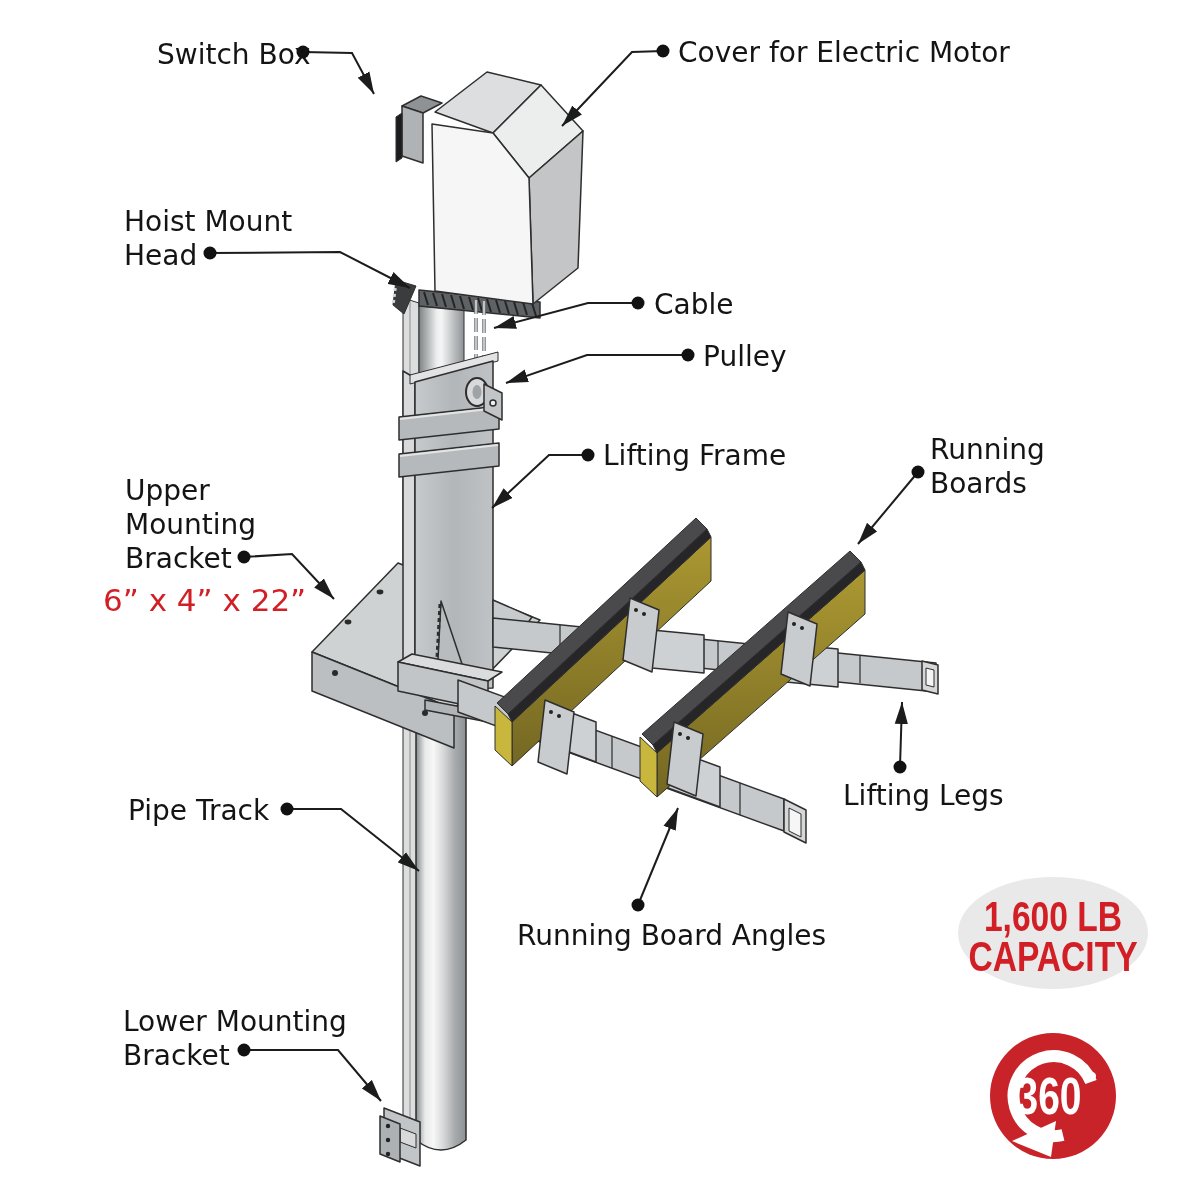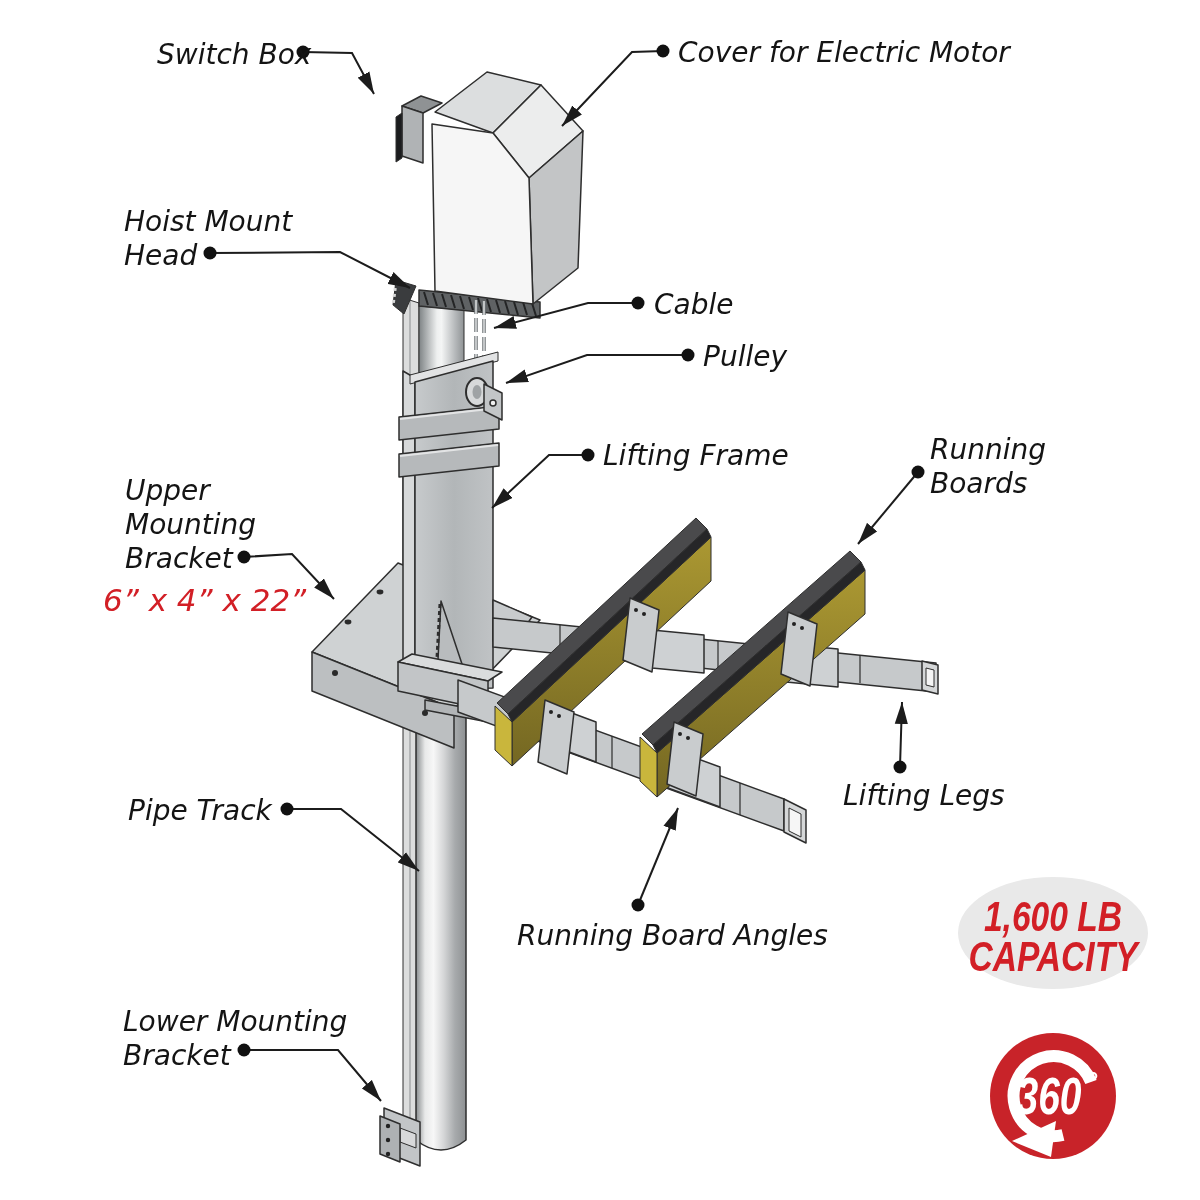--- a/index.html
+++ b/index.html
@@ -1,16 +1,16 @@
 <!DOCTYPE html>
 <html><head>
 <meta charset="utf-8">
 <style>
   html,body{margin:0;padding:0;background:#ffffff;}
-  #stage{width:1200px;height:1200px;position:relative;background:#ffffff;overflow:hidden;font-style:italic;}
+  #stage{width:1200px;height:1200px;position:relative;background:#ffffff;overflow:hidden;}
   svg{display:block;}
   .ln{stroke:#2e2e2e;stroke-width:1.5;stroke-linejoin:round;}
   .lnthin{stroke:#2e2e2e;stroke-width:1;stroke-linejoin:round;}
   .leader{stroke:#1c1c1c;stroke-width:2;fill:none;}
   .lbl{font-family:"DejaVu Sans","Liberation Sans",sans-serif;font-size:28px;fill:#141414;}
   .lbl-red{font-family:"DejaVu Sans","Liberation Sans",sans-serif;font-size:31px;}
   .badge-txt{font-family:"Liberation Sans","DejaVu Sans",sans-serif;font-weight:bold;text-anchor:middle;}
 </style>
 </head>
 <body>

